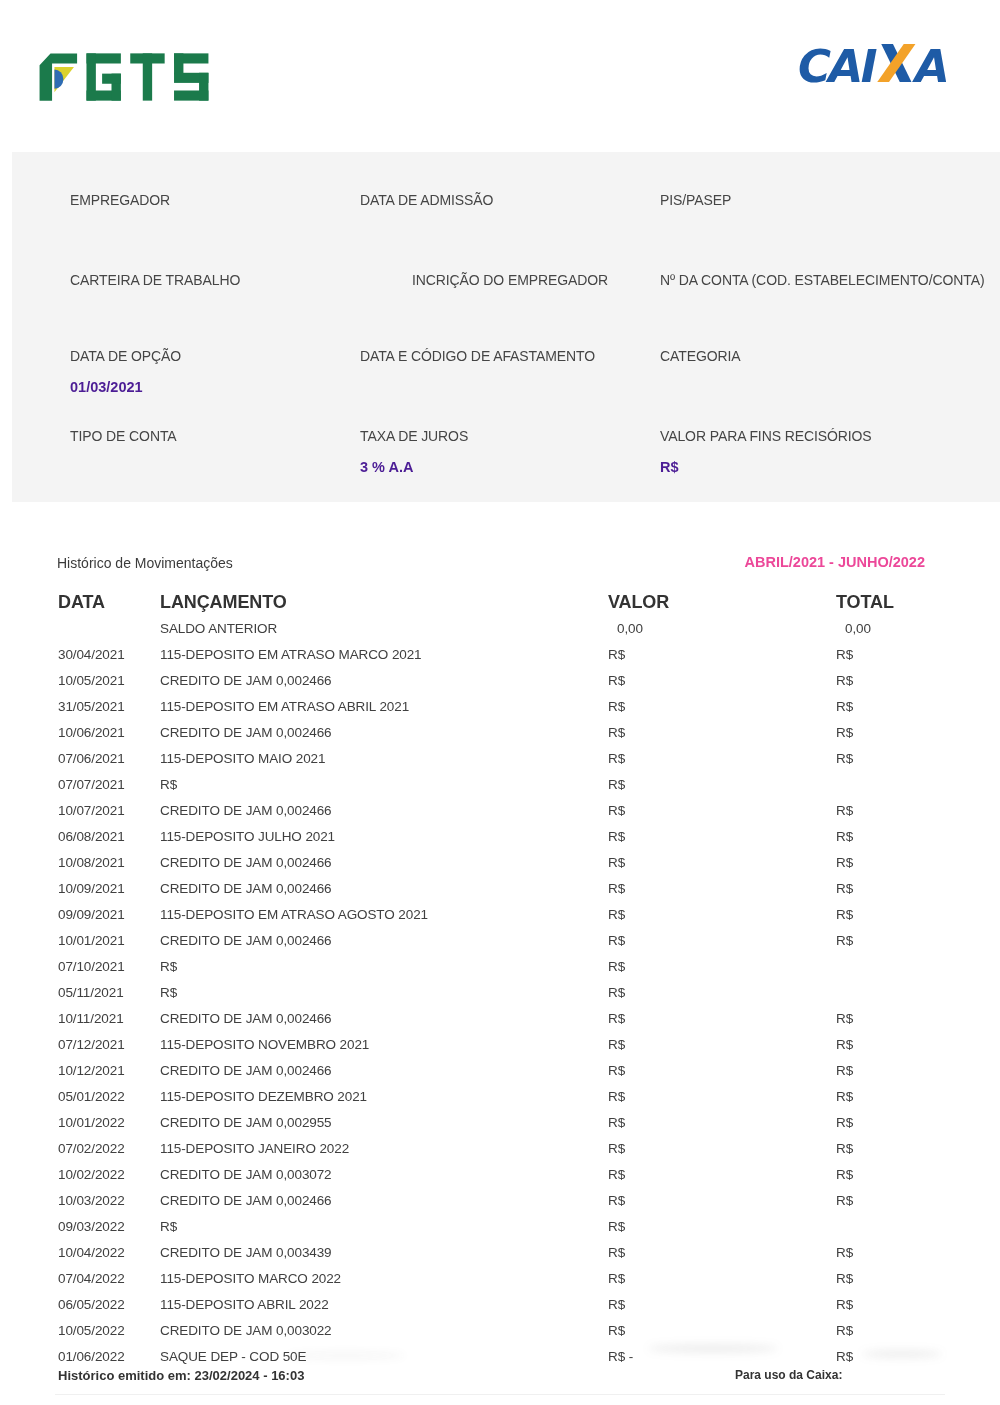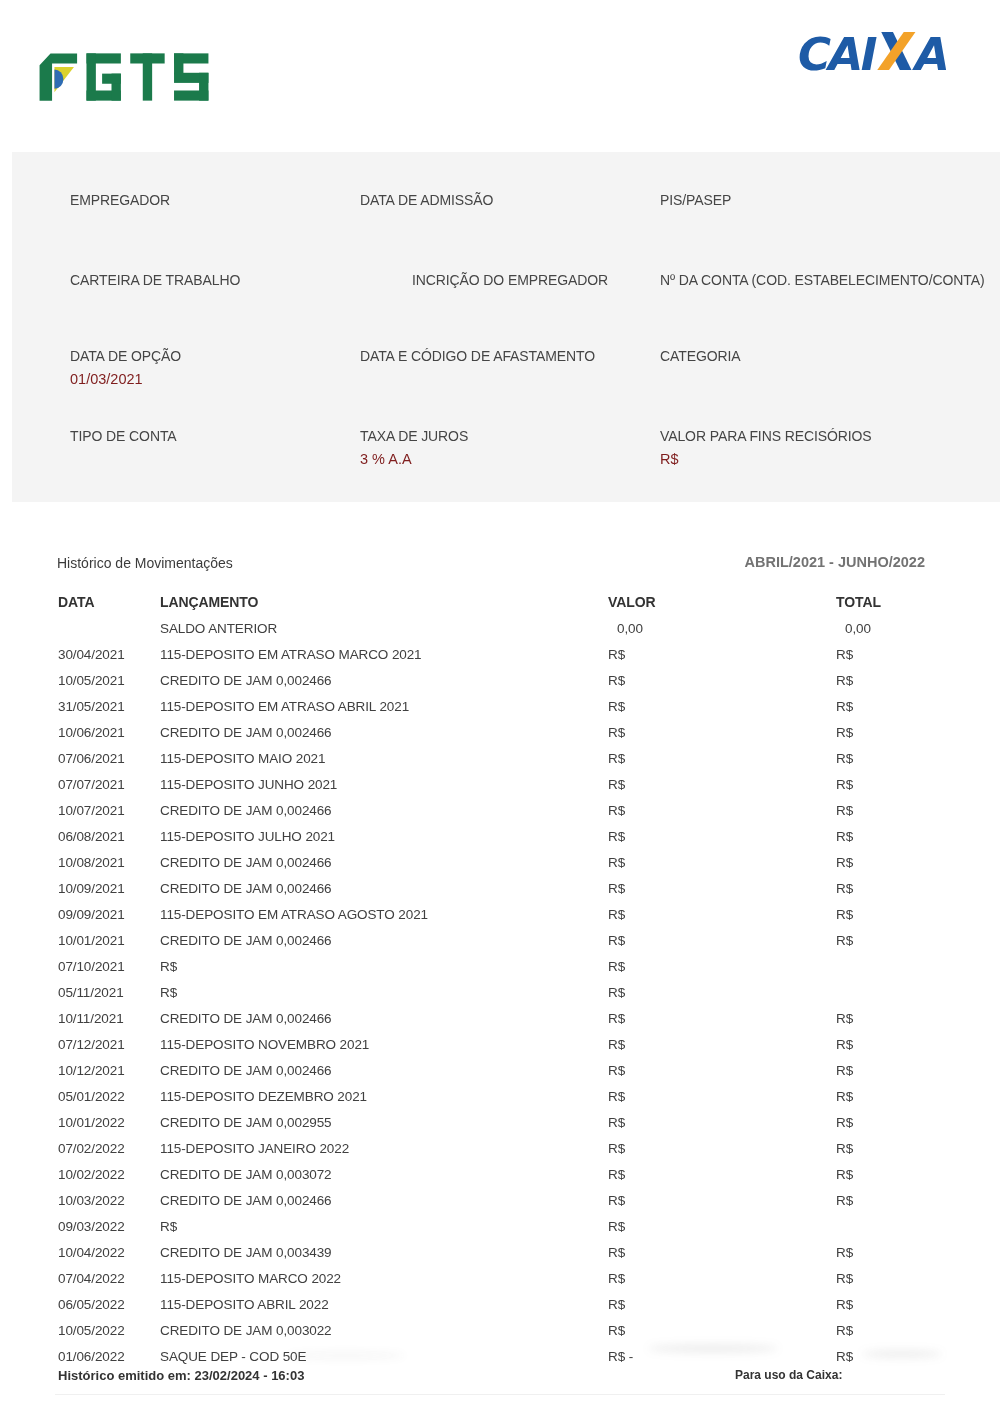--- a/index.html
+++ b/index.html
@@ -8,57 +8,57 @@
     background:#ffffff;
     font-family:"Liberation Sans", sans-serif;
     color:var(--text,#3e3e3e);
     -webkit-font-smoothing:antialiased;
   }
   .page{position:relative;width:1000px;height:1405px;overflow:hidden;background:#fff;}
 
   
   .fgts-logo{position:absolute;left:38px;top:50px;}
   .caixa-logo{
-    position:absolute;left:798px;top:30px;height:48px;
+    position:absolute;left:798px;top:42px;height:48px;
     display:flex;align-items:center;
     font-family:"DejaVu Sans", sans-serif;
     font-weight:bold;font-style:italic;
     font-size:45px;letter-spacing:-2.5px;
     color:var(--caixa-blue,#1e5ba6);
     line-height:1;
   }
   .caixa-logo .x-glyph{display:inline-block;margin:0 1px 0 3px;transform:skewX(-6deg);}
 
   
   .info-panel{
     position:absolute;left:12px;top:152px;width:1000px;height:350px;
     background:var(--panel-gray,#f4f4f4);
   }
   .info-cell{position:absolute;width:300px;}
   .info-label{
     font-size:14px;letter-spacing:-0.1px;color:#454545;
     white-space:nowrap;
   }
   .info-value{
-    margin-top:7px;font-size:14.5px;font-weight:normal;color:#7f1d1d;
+    margin-top:15px;font-size:14.5px;font-weight:bold;color:#4c1d95;
     white-space:nowrap;
   }
 
   
   .hist-title{position:absolute;left:57px;top:555px;font-size:14px;color:#3c3c3c;}
-  .hist-period{position:absolute;right:75px;top:554px;font-size:14.5px;font-weight:bold;color:#737373;}
+  .hist-period{position:absolute;right:75px;top:554px;font-size:14.5px;font-weight:bold;color:#ec4899;}
 
   .table{position:absolute;left:58px;top:589px;width:890px;}
   .trow{
     display:grid;
     grid-template-columns:102px 448px 228px 112px;
     height:26px;align-items:center;
   }
   .td{font-size:13.5px;letter-spacing:-0.1px;color:#404040;white-space:nowrap;}
-  .thead .td{font-weight:bold;font-size:14px;color:#333;}
+  .thead .td{font-weight:bold;font-size:18px;color:#333;}
   .td.indent{padding-left:9px;}
 
   .footer-emitted{position:absolute;left:58px;top:1368px;font-size:13px;font-weight:bold;color:#333;white-space:nowrap;}
   .footer-caixause{position:absolute;left:735px;top:1368px;font-size:12px;font-weight:bold;color:#333;white-space:nowrap;}
   .footer-hairline{position:absolute;left:55px;top:1394px;width:890px;height:1px;background:rgba(0,0,0,0.06);}
 
   
   .smudge{position:absolute;background:rgba(90,90,90,0.10);border-radius:50%;filter:blur(4px);}
   .smudge.s1{left:648px;top:1344px;width:130px;height:9px;}
   .smudge.s2{left:862px;top:1350px;width:80px;height:8px;}
@@ -186,21 +186,20 @@
           <span class="td">R$</span>
         </div>
         <div class="trow">
           <span class="td">07/06/2021</span>
           <span class="td">115-DEPOSITO MAIO 2021</span>
           <span class="td">R$</span>
           <span class="td">R$</span>
         </div>
         <div class="trow">
           <span class="td">07/07/2021</span>
-          <span class="td">115-DEPOSITO JUNHO 2021</span>
           <span class="td">R$</span>
           <span class="td">R$</span>
         </div>
         <div class="trow">
           <span class="td">10/07/2021</span>
           <span class="td">CREDITO DE JAM 0,002466</span>
           <span class="td">R$</span>
           <span class="td">R$</span>
         </div>
         <div class="trow">

